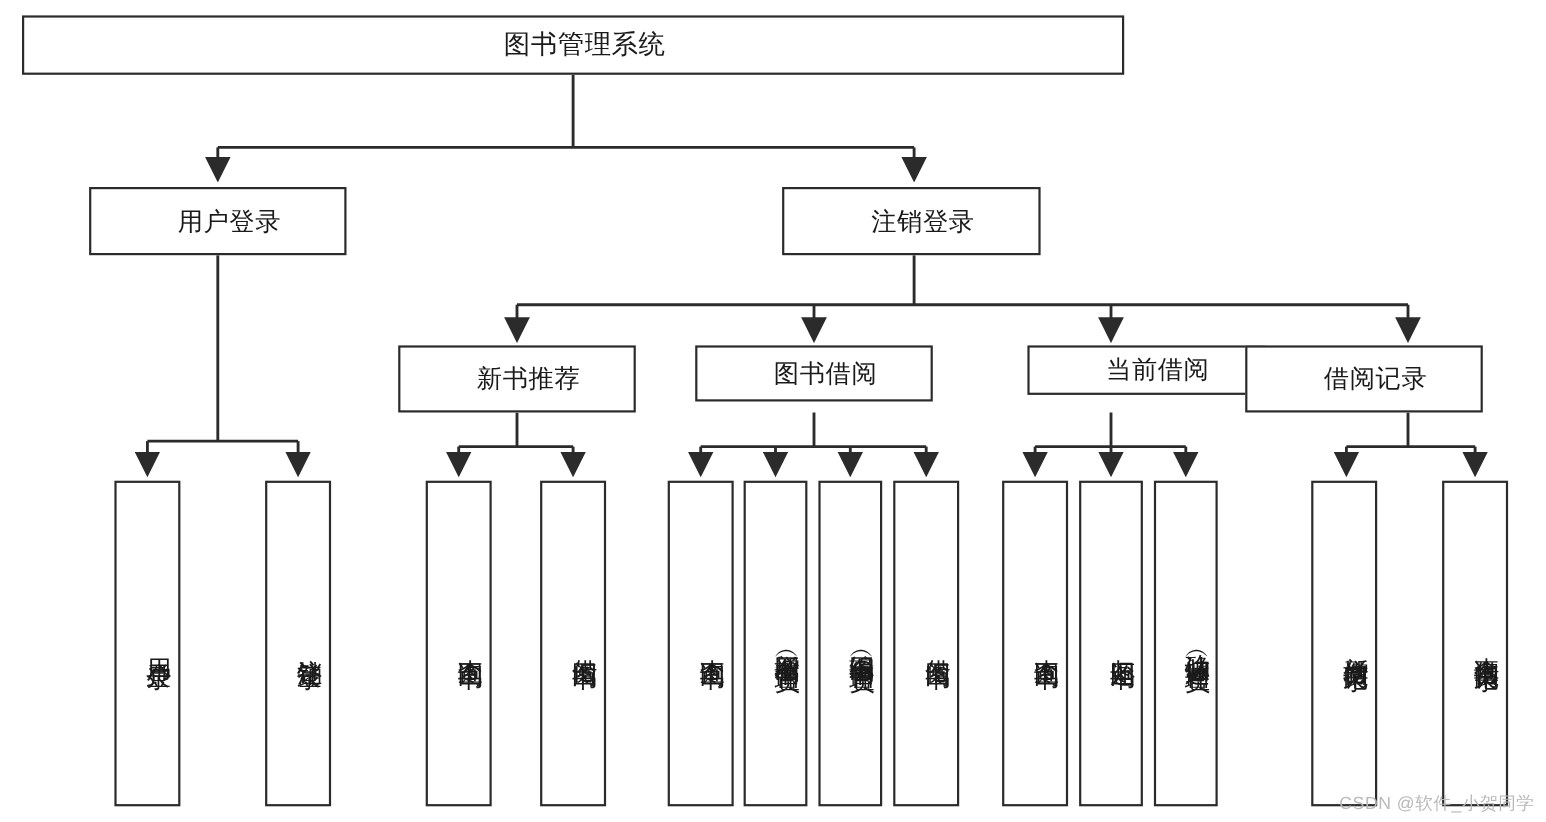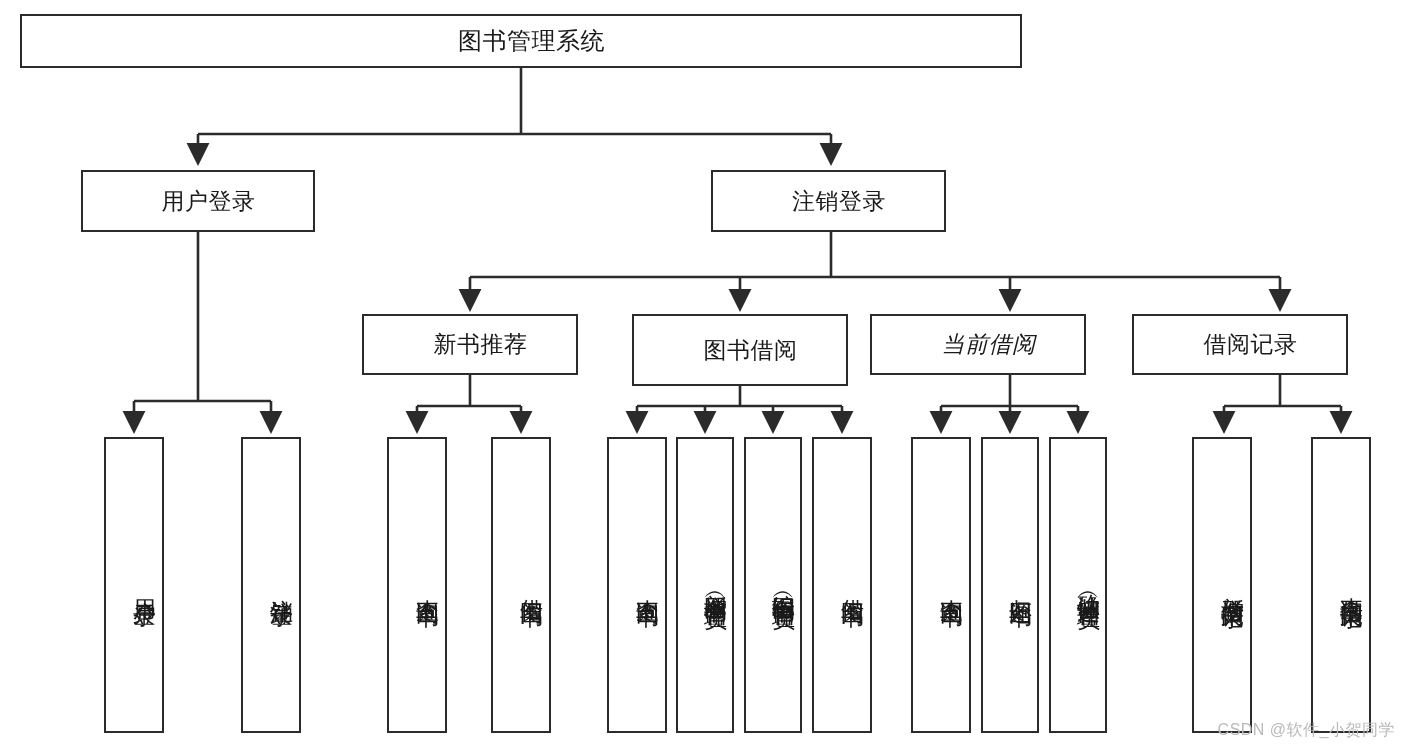--- a/index.html
+++ b/index.html
@@ -134,25 +134,25 @@
   </div>
 
   <div class="node horiz" style="left:711px; top:170px; width:235px; height:62px;">
     <span class="lbl">注销登录</span>
   </div>
 
   <div class="node horiz" style="left:362px; top:314px; width:216px; height:61px;">
     <span class="lbl">新书推荐</span>
   </div>
 
-  <div class="node horiz" style="left:632px; top:314px; width:216px; height:72px;">
+  <div class="node horiz" style="left:632px; top:314px; width:216px; height:51px;">
     <span class="lbl">图书借阅</span>
   </div>
 
-  <div class="node horiz" style="left:870px; top:314px; width:216px; height:61px;font-style:italic;">
+  <div class="node horiz" style="left:934px; top:314px; width:216px; height:45px;">
     <span class="lbl">当前借阅</span>
   </div>
 
   <div class="node horiz" style="left:1132px; top:314px; width:216px; height:61px;">
     <span class="lbl">借阅记录</span>
   </div>
 
   <div class="node vert" style="left:104px; top:437px; width:60px; height:296px;">
     <span class="lbl">用户登录</span>
   </div>

